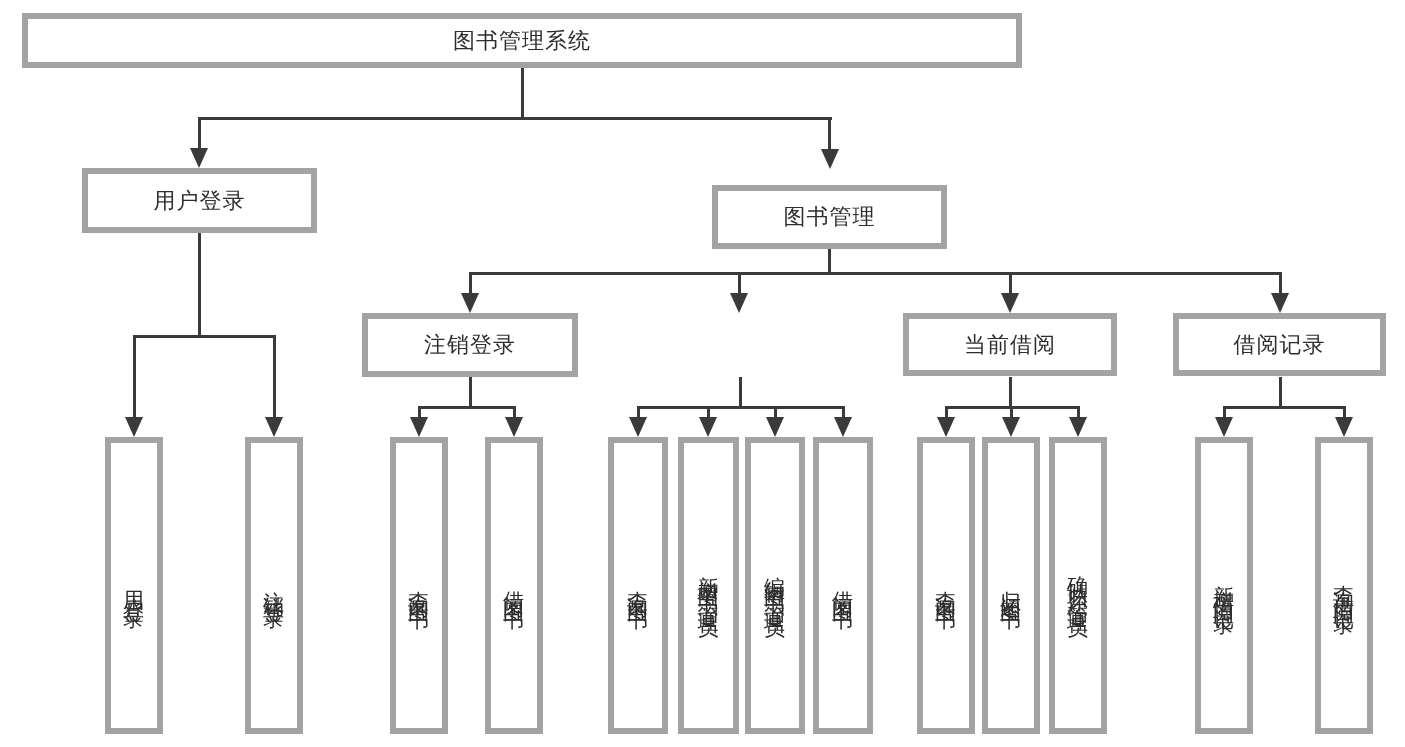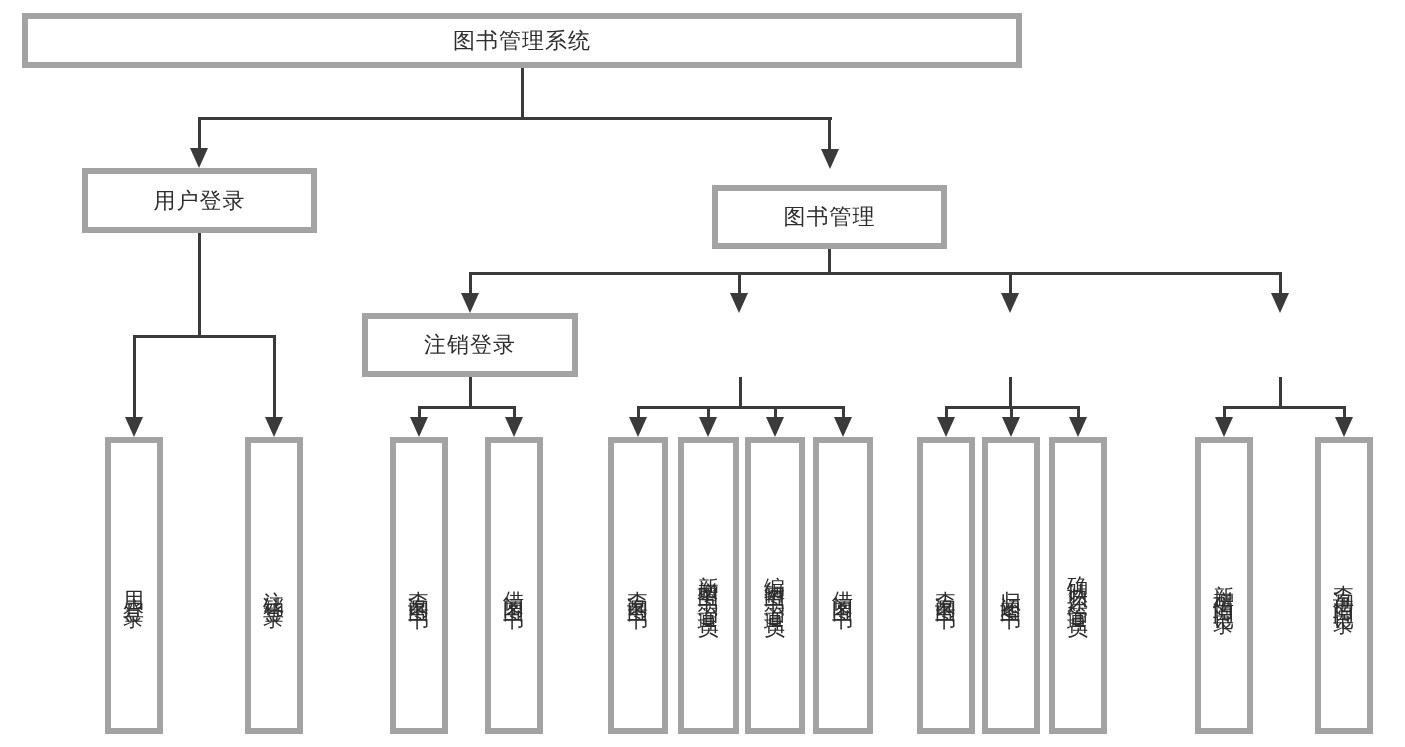--- a/index.html
+++ b/index.html
@@ -90,20 +90,26 @@
   <div class="vline" style="left:737.5px;top:272px;width:3px;height:23px;"></div>
   <div class="arrow" style="left:730px;top:293px;"></div>
   <div class="vline" style="left:1008.5px;top:272px;width:3px;height:23px;"></div>
   <div class="arrow" style="left:1001px;top:293px;"></div>
   <div class="vline" style="left:1278.5px;top:272px;width:3px;height:23px;"></div>
   <div class="arrow" style="left:1271px;top:293px;"></div>
 
   <div class="node" style="left:362px;top:313px;width:216px;height:64px;">
     <span>注销登录</span>
   </div>
+  <div class="node" style="left:903px;top:313px;width:214px;height:63px;">
+    <span>当前借阅</span>
+  </div>
+  <div class="node" style="left:1173px;top:313px;width:213px;height:63px;">
+    <span>借阅记录</span>
+  </div>
 
   <div class="vline" style="left:468.5px;top:377px;width:3px;height:31px;"></div>
   <div class="hline" style="left:417.5px;top:406px;width:98px;height:3px;"></div>
   <div class="vline" style="left:417.5px;top:406px;width:3px;height:13px;"></div>
   <div class="arrow" style="left:410px;top:417px;"></div>
   <div class="vline" style="left:512.5px;top:406px;width:3px;height:13px;"></div>
   <div class="arrow" style="left:505px;top:417px;"></div>
 
   <div class="vline" style="left:738.5px;top:377px;width:3px;height:31px;"></div>
   <div class="hline" style="left:636.5px;top:406px;width:208px;height:3px;"></div>

